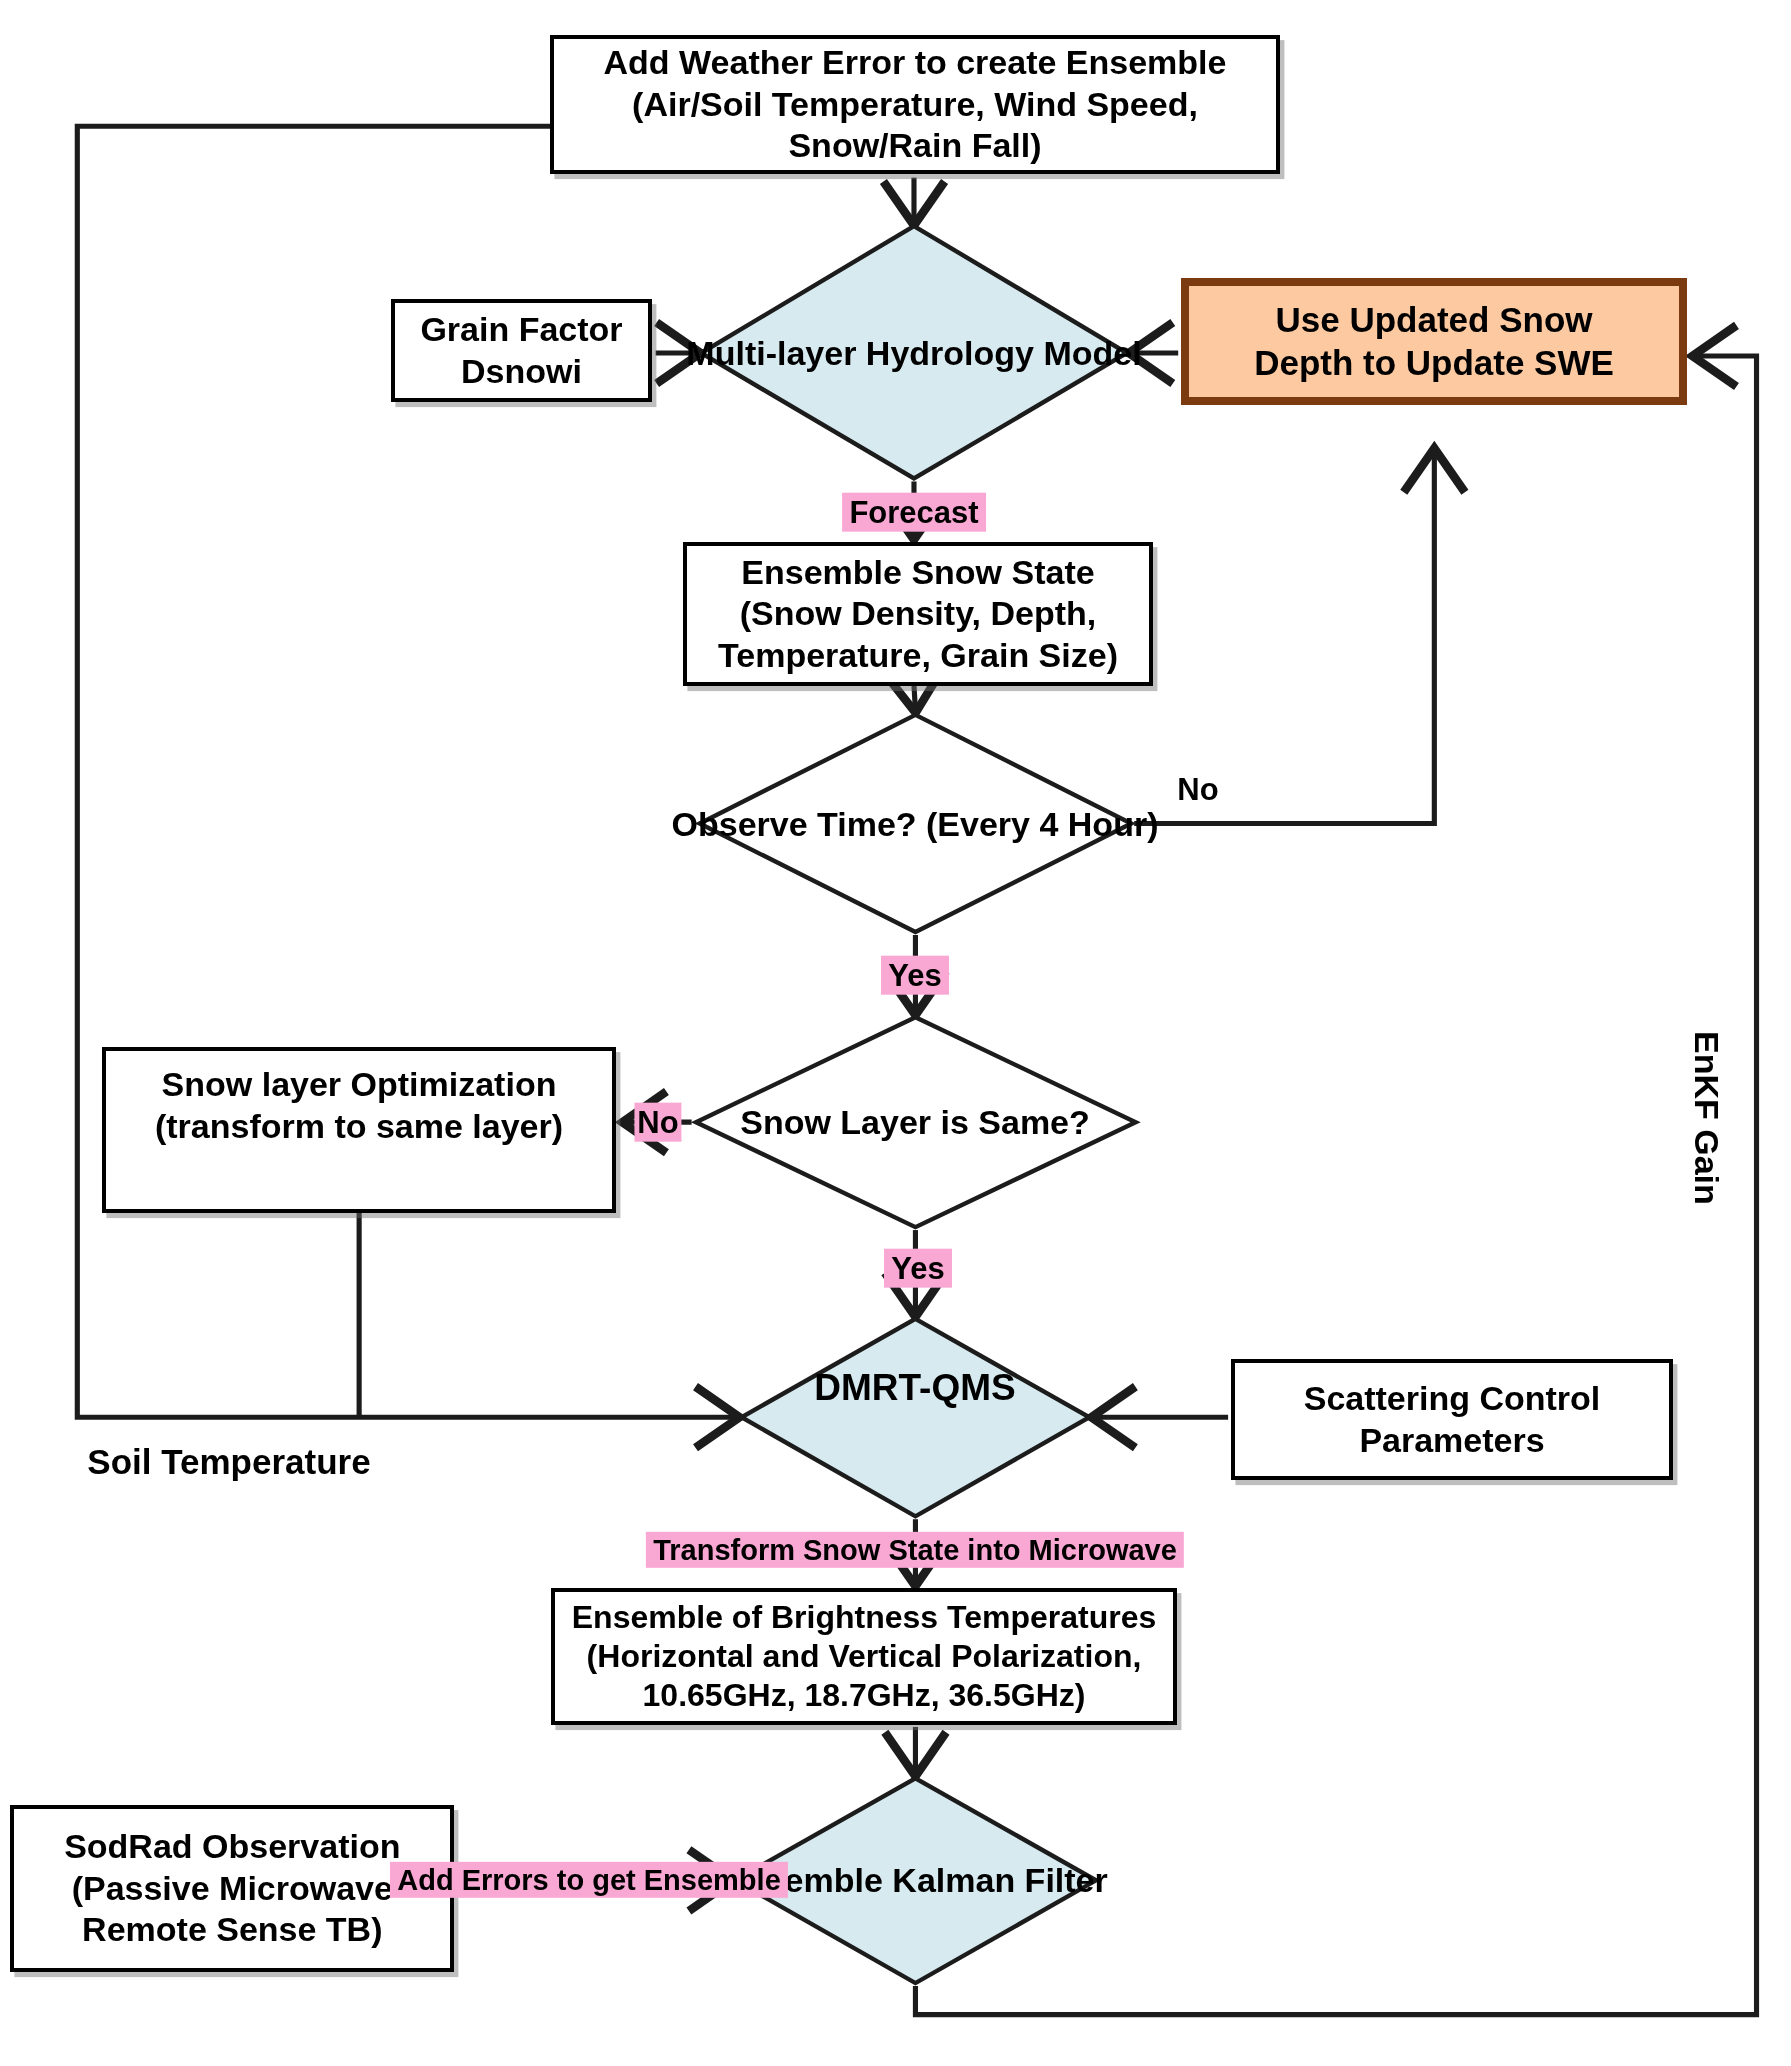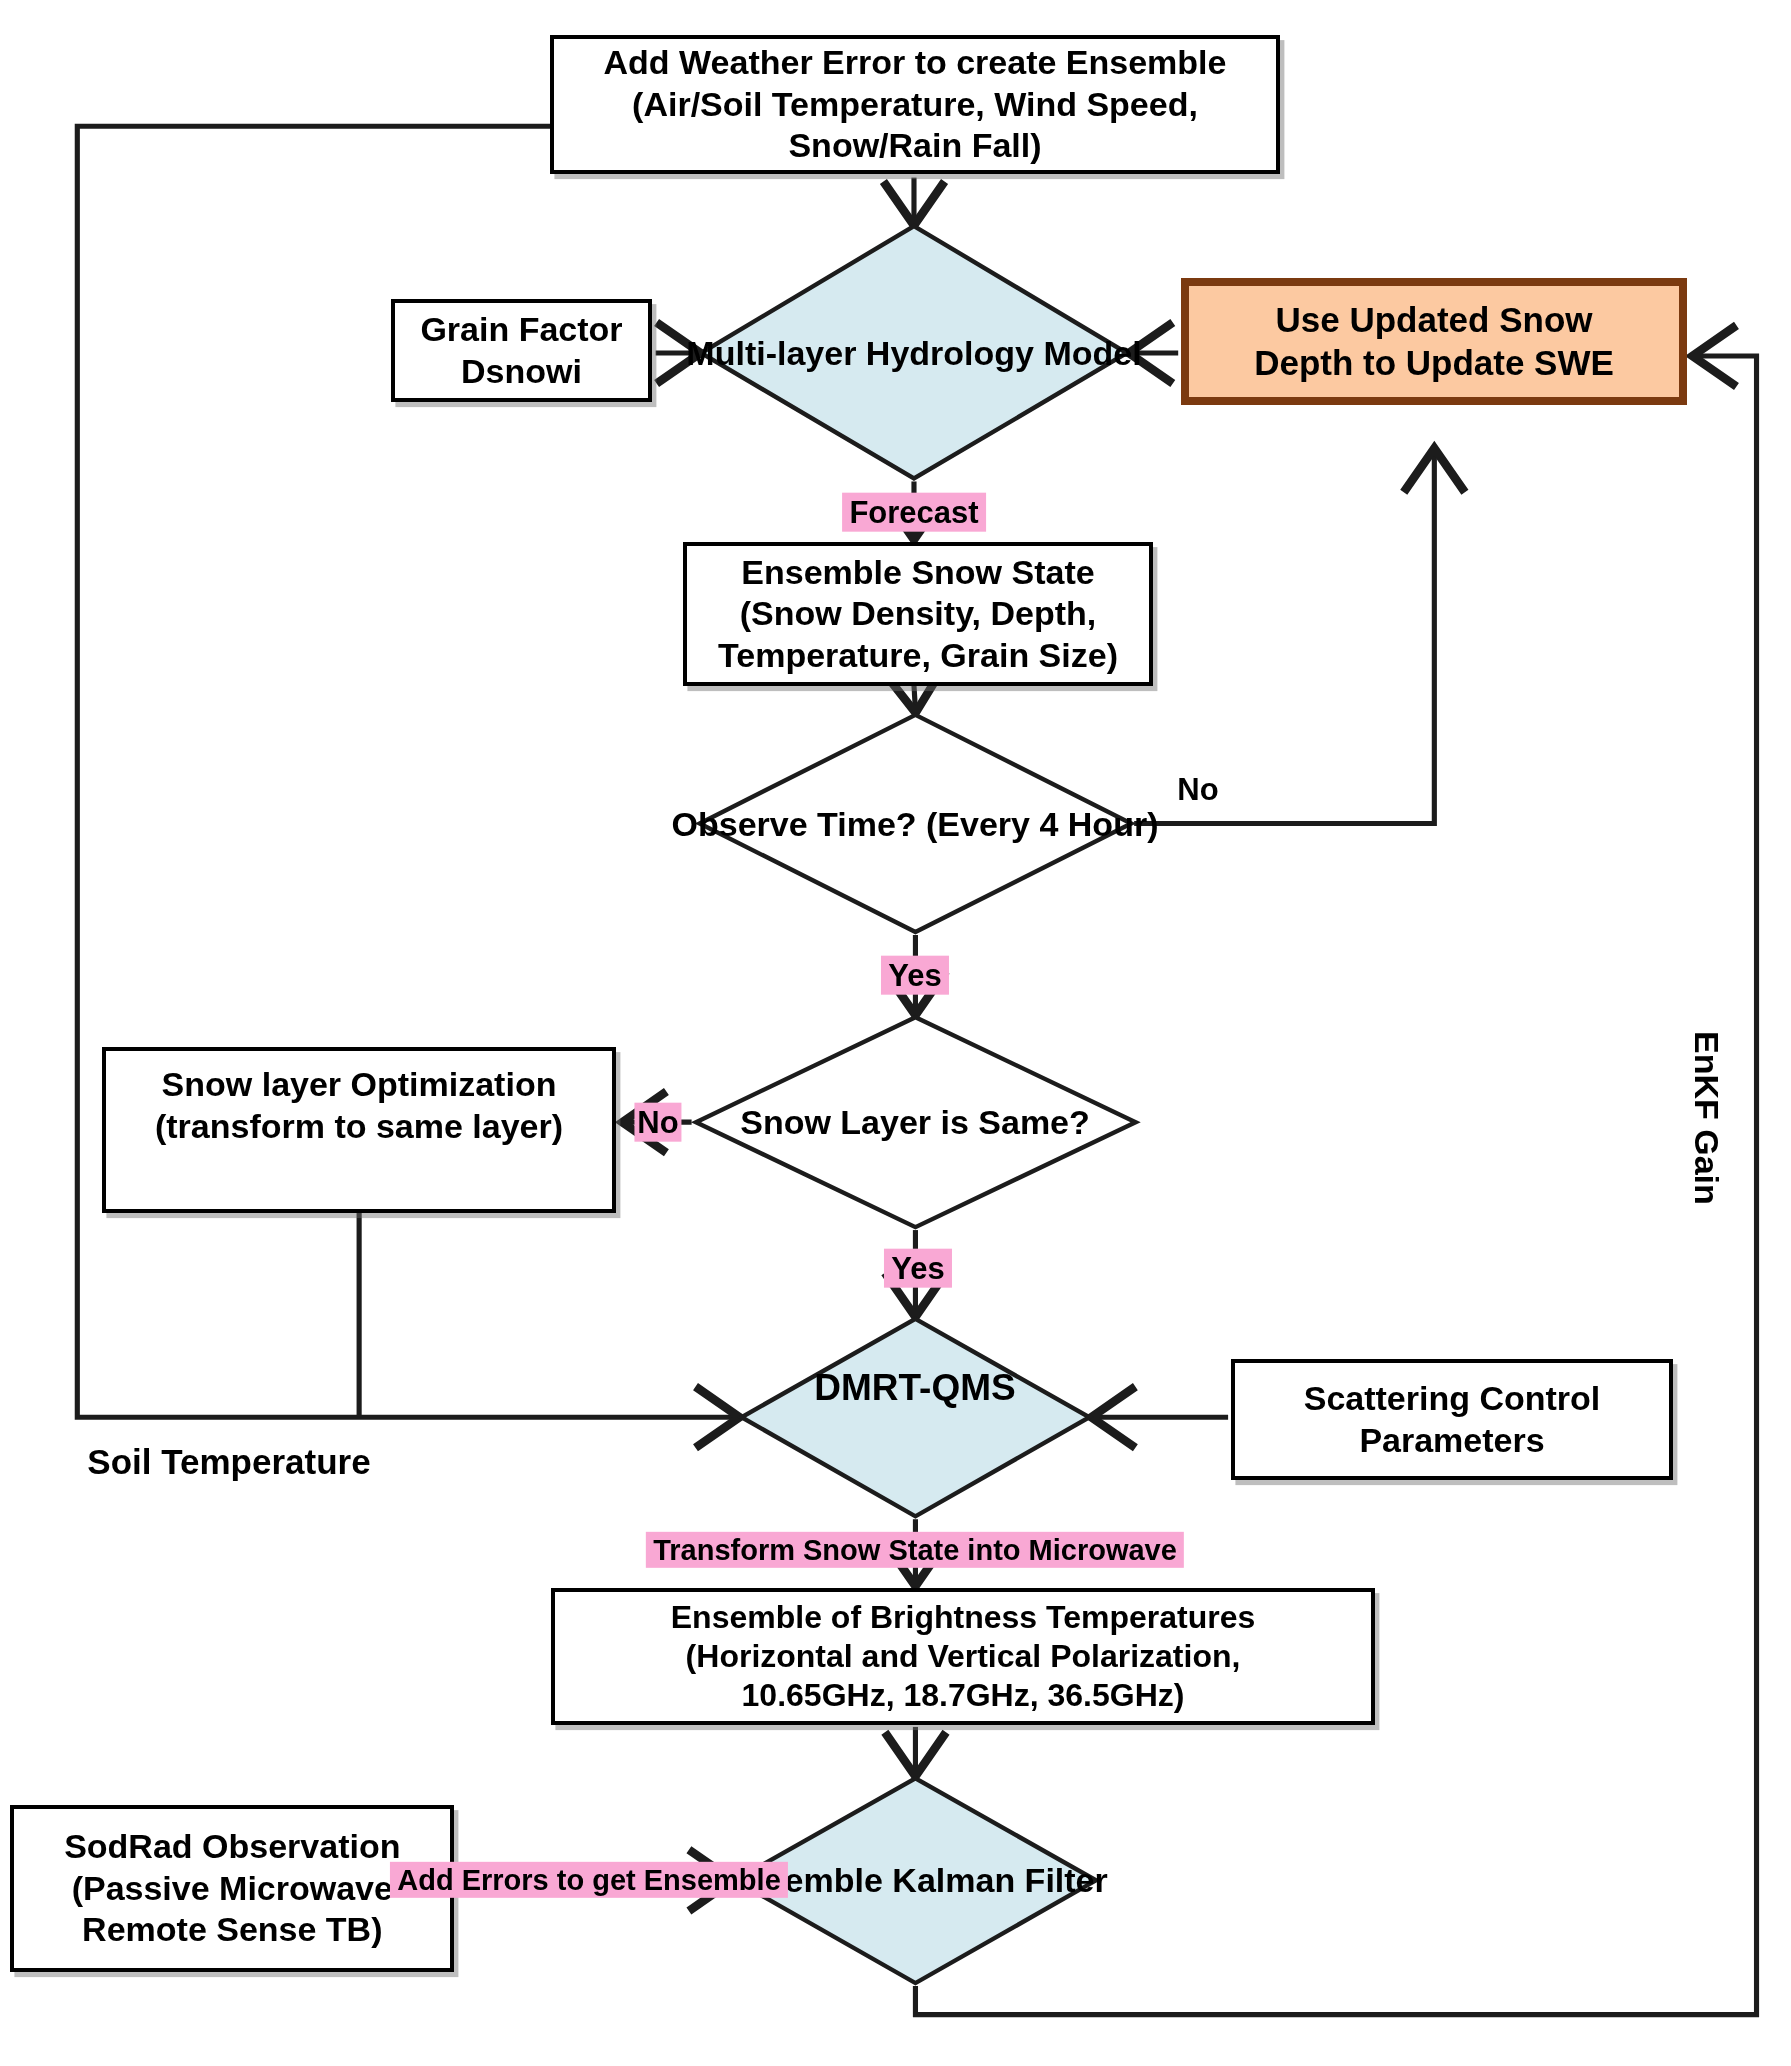--- a/index.html
+++ b/index.html
@@ -97,21 +97,21 @@
   <div class="box f46" style="left:102px;top:1047px;width:514px;height:166px;justify-content:flex-start;padding-top:13.2px;">
     <span class="ln">Snow layer Optimization</span>
     <span class="ln">(transform to same layer)</span>
   </div>
 
   <div class="box f46" style="left:1231px;top:1359px;width:442px;height:121px;">
     <span class="ln">Scattering Control</span>
     <span class="ln">Parameters</span>
   </div>
 
-  <div class="box f44" style="left:551px;top:1588px;width:824px;height:137px;">
+  <div class="box f44" style="left:551px;top:1588px;width:626px;height:137px;">
     <span class="ln">Ensemble of Brightness Temperatures</span>
     <span class="ln">(Horizontal and Vertical Polarization,</span>
     <span class="ln">10.65GHz, 18.7GHz, 36.5GHz)</span>
   </div>
 
   <div class="box f46" style="left:10.3px;top:1805px;width:444px;height:167px;">
     <span class="ln">SodRad Observation</span>
     <span class="ln">(Passive Microwave</span>
     <span class="ln">Remote Sense TB)</span>
   </div>

